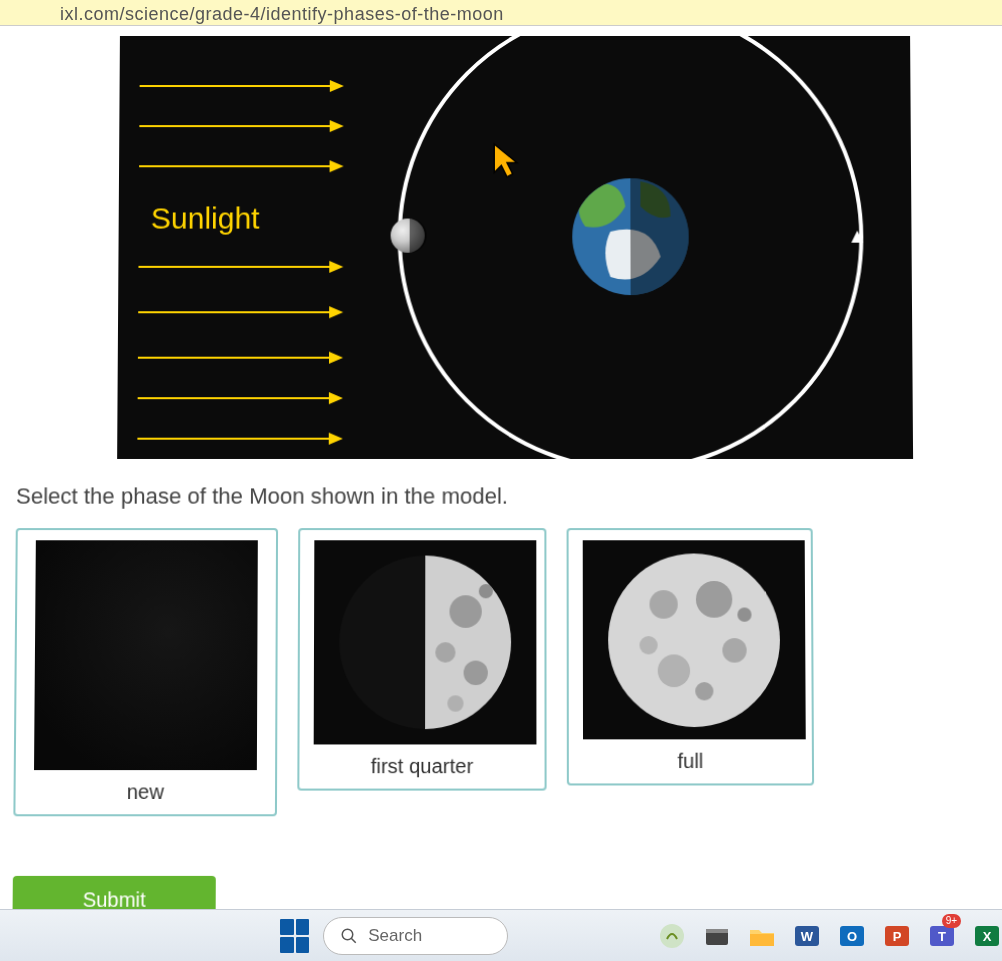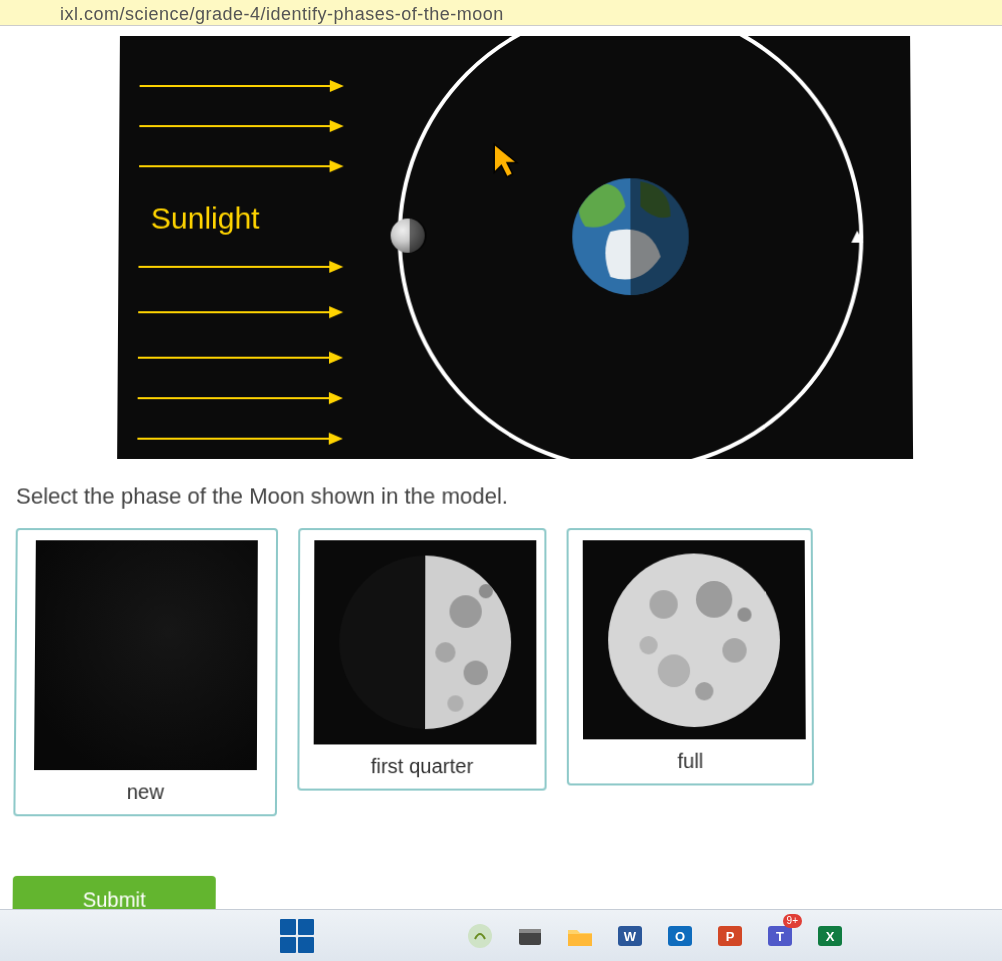--- a/index.html
+++ b/index.html
@@ -279,20 +279,27 @@
   <button class="submit-btn">Submit</button>
 </div>
 
 <div class="taskbar">
   <div class="start-btn">
     <div class="sb1"></div>
       <div class="sb2"></div>
       <div class="sb3"></div>
       <div class="sb4"></div>
   </div>
+  <div class="search-box">
+    <svg width="18" height="18" viewBox="0 0 24 24">
+      <circle cx="10" cy="10" r="7" fill="none" stroke="#555" stroke-width="2"></circle>
+      <line x1="15" y1="15" x2="21" y2="21" stroke="#555" stroke-width="2"></line>
+    </svg>
+    <span>Search</span>
+  </div>
   <div style="flex:0 0 120px"></div>
   <div class="tb-icon">
     <svg width="30" height="30" viewBox="0 0 30 30">
         <circle cx="15" cy="15" r="12" fill="#cfe3c6"></circle>
         <path d="M10 18 Q15 8 20 18" stroke="#6b8e23" stroke-width="2" fill="none"></path>
       </svg>
   </div>
   <div class="tb-icon">
     <svg width="30" height="30" viewBox="0 0 30 30">
         <rect x="4" y="8" width="22" height="16" rx="2" fill="#444"></rect>

